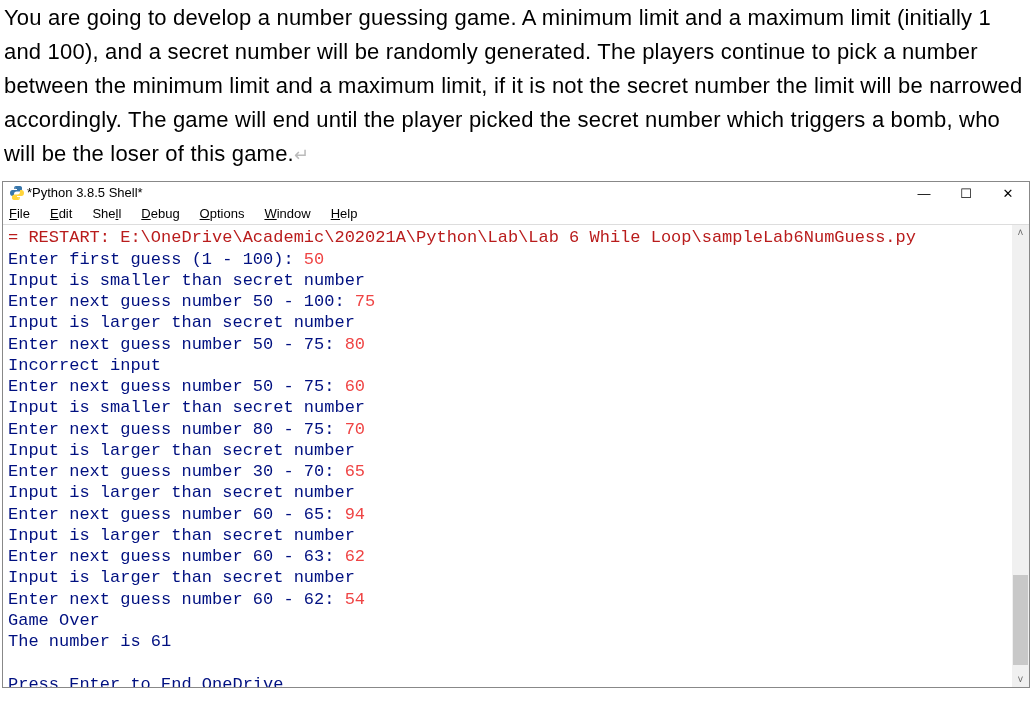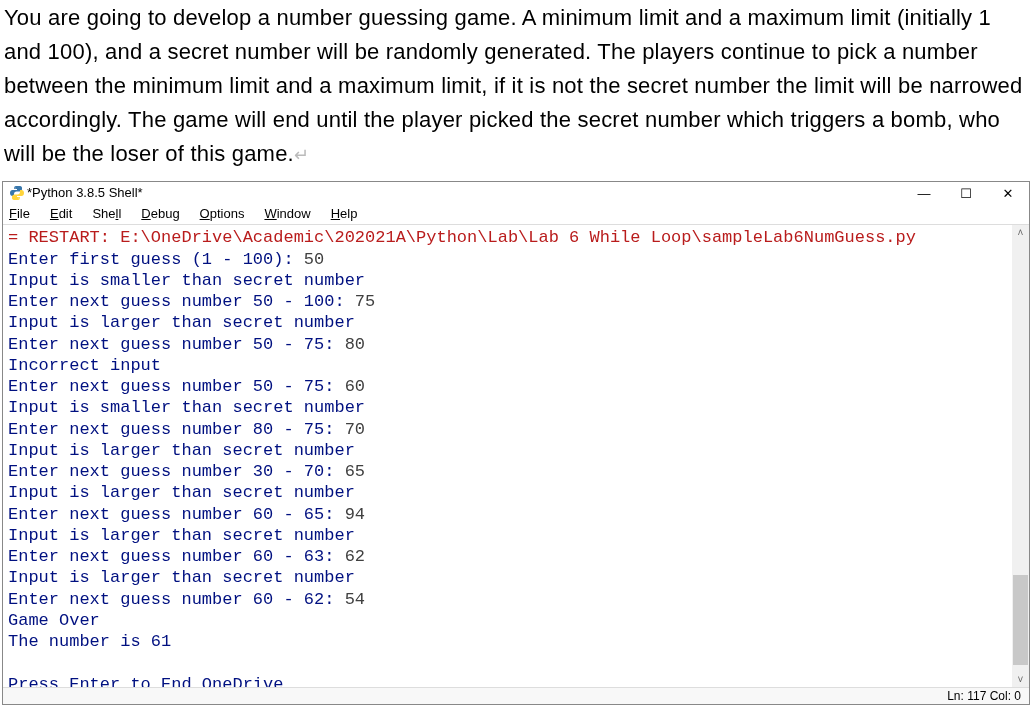--- a/index.html
+++ b/index.html
@@ -74,21 +74,21 @@
   .shell-content {
     font-family: "Courier New", monospace;
     font-size: 17px;
     line-height: 1.25;
     padding: 2px 4px 2px 5px;
     color: #001080;
     white-space: pre;
     height: 100%;
     overflow: hidden;
   }
-  .shell-content .userinput { color: #404040; }
+  .shell-content .userinput { color: #ef4444; }
   .restart-line { color: #b91c1c; }
   .scroll-track {
     position: absolute;
     right: 0;
     top: 0;
     bottom: 0;
     width: 17px;
     background: #f0f0f0;
     display: flex;
     flex-direction: column;
@@ -178,16 +178,13 @@
 <span></span>
 <span>Press Enter to End OneDrive</span>
 </div>
     <div class="scroll-track">
       <span class="scroll-arrow">˄</span>
       <div class="scroll-thumb"></div>
       <span class="scroll-arrow">˅</span>
     </div>
   </div>
 
-  <div class="statusbar">
-    <span>Ln: 117  Col: 0</span>
-  </div>
 </div>
 
 </body></html>

